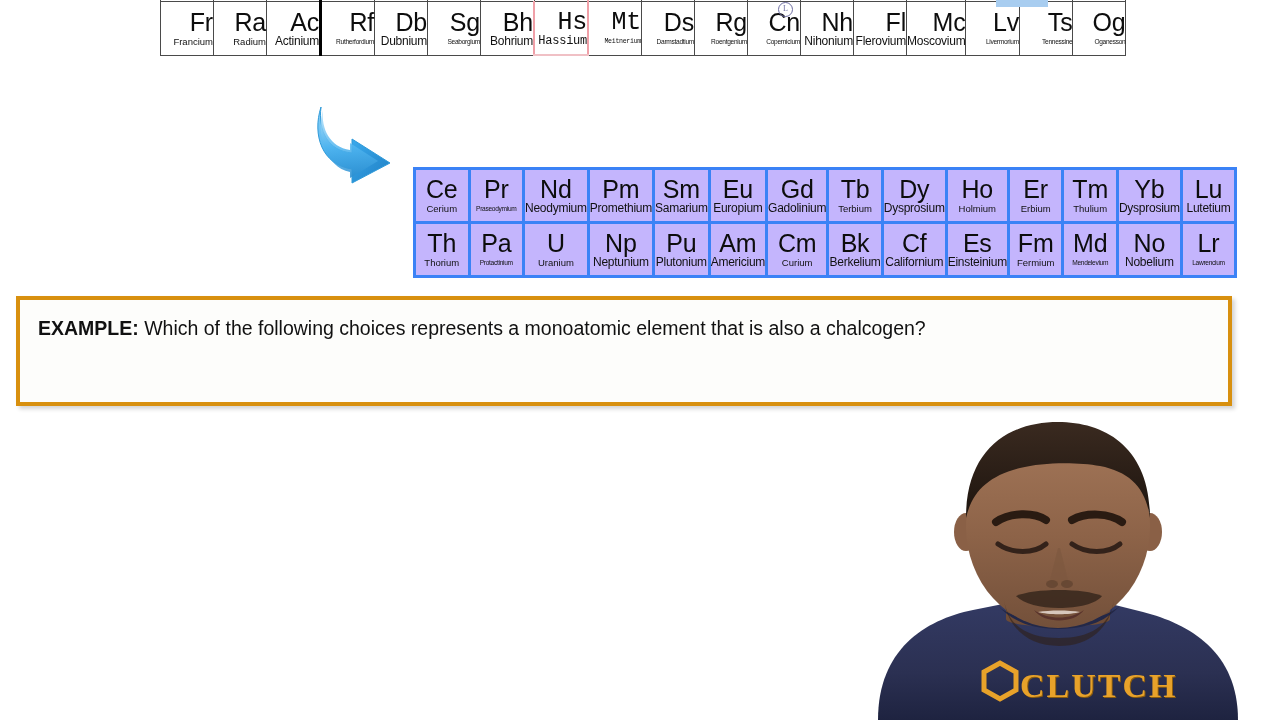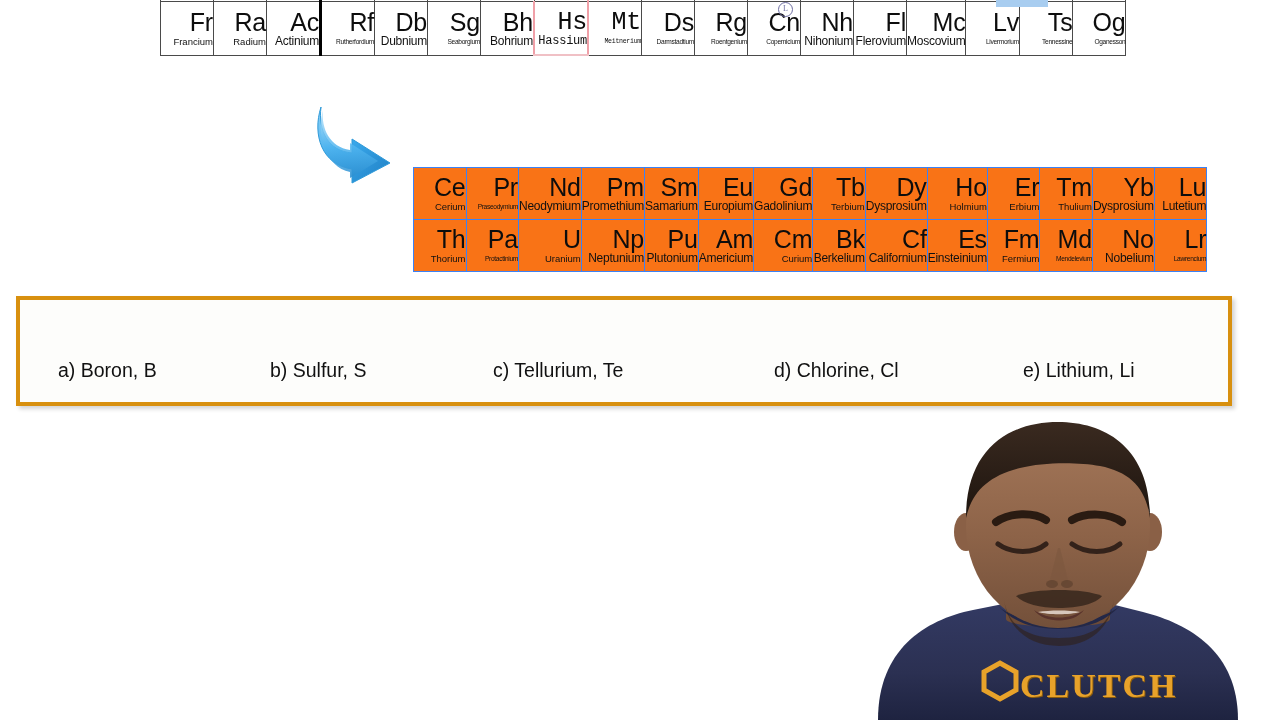--- a/index.html
+++ b/index.html
@@ -48,23 +48,23 @@
     font-family:"Liberation Serif",serif;
   }
 
   
   #ptable-fblock{
     position:absolute; left:413px; top:167px;
     border-collapse:collapse;
   }
   #ptable-fblock td{
     width:51.5px; height:51px;
-    border:1px solid #3b82f6;
-    text-align:right; vertical-align:middle;
-    padding:0; background:#f97316;
+    border:3px solid #3b82f6;
+    text-align:center; vertical-align:middle;
+    padding:0; background:#c4b5fd;
   }
 
   
   #flow-arrow{ position:absolute; left:312px; top:101px; width:120px; height:84px; }
 
   
   #example-box{
     position:absolute; left:16px; top:296px; width:1216px; height:110px;
     border:4px solid #d8900f; background:#fdfdfb; box-sizing:border-box;
     box-shadow:3px 3px 4px rgba(0,0,0,.17);
@@ -332,27 +332,23 @@
         </td>
         <td>
           <span class="sym">Lr</span>
           <span class="nm xs">Lawrencium</span>
         </td>
       </tr>
     </tbody>
 </table>
 
 <div id="example-box">
-  <div id="choices">
-      <div class="choice" style="left: 20px;">a) Boron, B</div>
-      <div class="choice" style="left: 232px;">b) Sulfur, S</div>
-      <div class="choice" style="left: 455px;">c) Tellurium, Te</div>
-      <div class="choice" style="left: 736px;">d) Chlorine, Cl</div>
-      <div class="choice" style="left: 985px;">e) Lithium, Li</div>
-    </div>
+  <div id="example-question">
+    <span class="lbl">EXAMPLE:</span><span> Which of the following choices represents a monoatomic element that is also a chalcogen?</span>
+  </div>
 </div>
 
 <div id="instructor-video">
   <svg id="instructor-figure" viewBox="0 0 442 306">
     <defs>
       <linearGradient id="skin" x1="0" y1="0" x2="0" y2="1">
         <stop offset="0%" stop-color="#a5785a"></stop>
         <stop offset="55%" stop-color="#8d6348"></stop>
         <stop offset="100%" stop-color="#73503a"></stop>
       </linearGradient>

